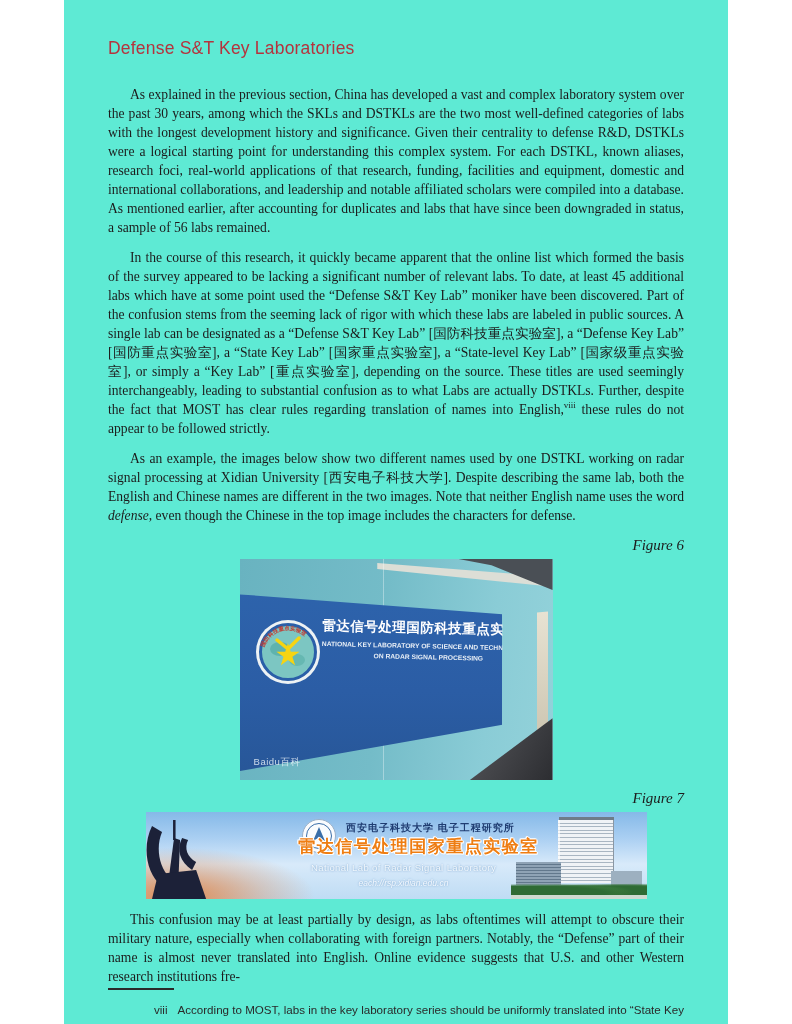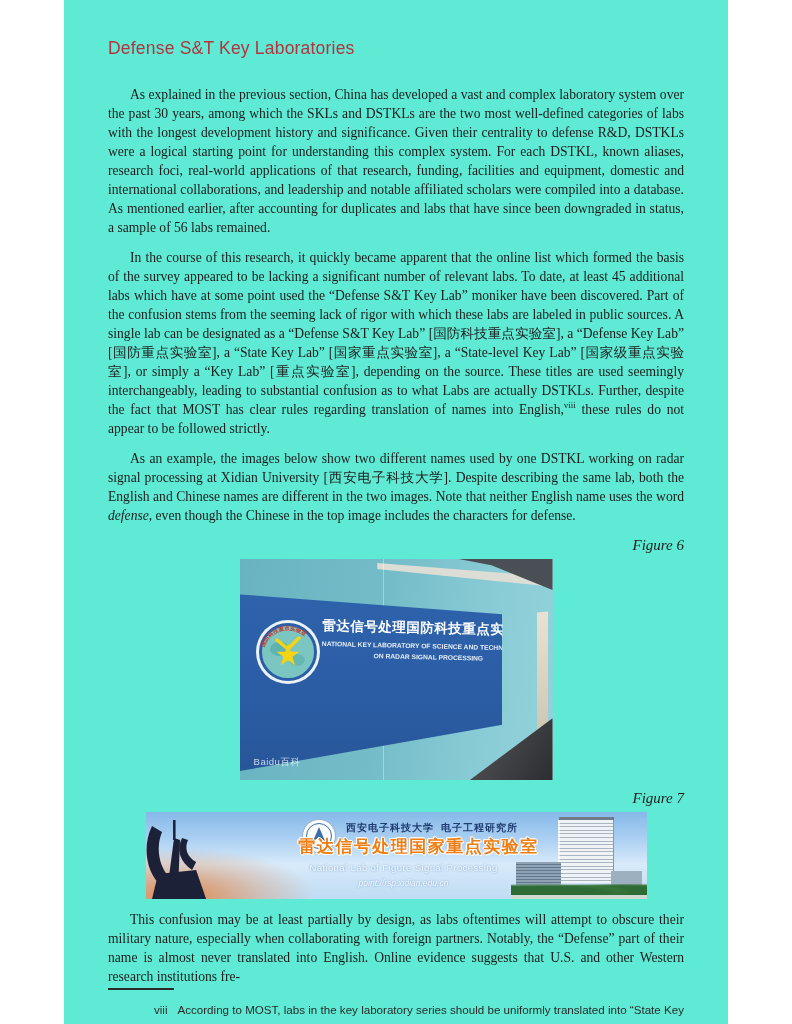--- a/index.html
+++ b/index.html
@@ -50,21 +50,21 @@
   
   .fig7 { position:relative; width:501px; height:87px; margin:5px auto 0;
           background:linear-gradient(180deg,#85b9e8 0%,#aacff2 30%,#d8eafa 60%,#bfdcf4 100%);
           overflow:hidden; font-family:"Liberation Sans", sans-serif; }
   .f7-glow { position:absolute; left:0; bottom:0; width:34%; height:60%;
              background:radial-gradient(ellipse at 18% 95%, rgba(233,116,36,.8) 0%,
                         rgba(233,116,36,.25) 45%, transparent 70%); }
   .f7-radar { position:absolute; left:0; top:0; width:27%; height:100%; }
   .f7-logo { position:absolute; left:31%; top:7%; width:36px; height:36px; }
   .f7-org { position:absolute; left:40%; top:10%; font-size:10px; color:#203d72;
-            font-weight:700; font-family:Liberation Mono, monospace; letter-spacing:1px;
+            font-weight:700; font-family:Liberation Sans, sans-serif; letter-spacing:1px;
             white-space:nowrap; }
   .f7-zh { position:absolute; left:30.5%; top:26%; font-size:17px; font-weight:700;
            color:#ee7d12; letter-spacing:1.5px; white-space:nowrap;
            text-shadow:-1px 0 0 #fff,1px 0 0 #fff,0 -1px 0 #fff,0 1px 0 #fff,
                        1px 1px 0 #fff,-1px -1px 0 #fff;text-align:center; }
   .f7-en { position:absolute; left:24%; width:55%; top:57%; text-align:center; font-size:9.5px;
            color:#f2f8fd; letter-spacing:.4px; text-shadow:0 0 2px rgba(90,140,190,.9); }
   .f7-url { position:absolute; left:24%; width:55%; top:76%; text-align:center; font-size:8.5px;
             font-style:italic; color:#f4f9ff; text-shadow:0 0 2px rgba(90,140,190,.8); }
   .f7-tower-top { position:absolute; right:6.5%; top:5.5%; width:11%; height:3.5%;
@@ -153,22 +153,22 @@
       </svg>
       <div class="f7-logo">
         <svg width="36" height="36" viewBox="0 0 36 36">
           <circle cx="18" cy="18" r="16.5" fill="#fafcfe" stroke="#9ab0c8" stroke-width="1"></circle>
           <circle cx="18" cy="18" r="12.5" fill="none" stroke="#3a6ea8" stroke-width="1"></circle>
           <path d="M18,9 L12,23 L18,19.5 L24,23 Z" fill="#3a6ea8"></path>
         </svg>
       </div>
       <div class="f7-org">西安电子科技大学  电子工程研究所</div>
       <div class="f7-zh">雷达信号处理国家重点实验室</div>
-      <div class="f7-en">National Lab of Figure Signal Processing</div>
-      <div class="f7-url">point://rsp.xidian.edu.cn</div>
+      <div class="f7-en">National Lab of Radar Signal Laboratory</div>
+      <div class="f7-url">each://rsp.xidian.edu.cn</div>
       <div class="f7-tower-top"></div>
       <div class="f7-tower"></div>
       <div class="f7-low"></div>
       <div class="f7-low2"></div>
       <div class="f7-trees"></div>
       <div class="f7-ground"></div>
     </div>
 
     <p class="body" style="margin-top:11px; margin-bottom:2px;">This confusion may be at least partially by design, as labs oftentimes will attempt to obscure their military nature, especially when collaborating with foreign partners. Notably, the “Defense” part of their name is almost never translated into English. Online evidence suggests that U.S. and other Western research institutions fre-</p>
 

